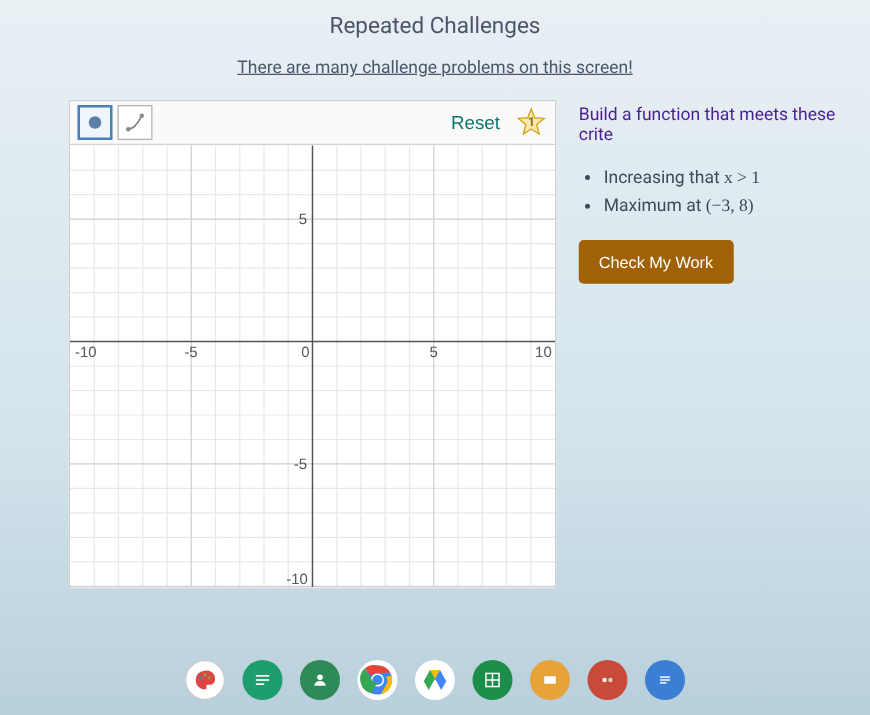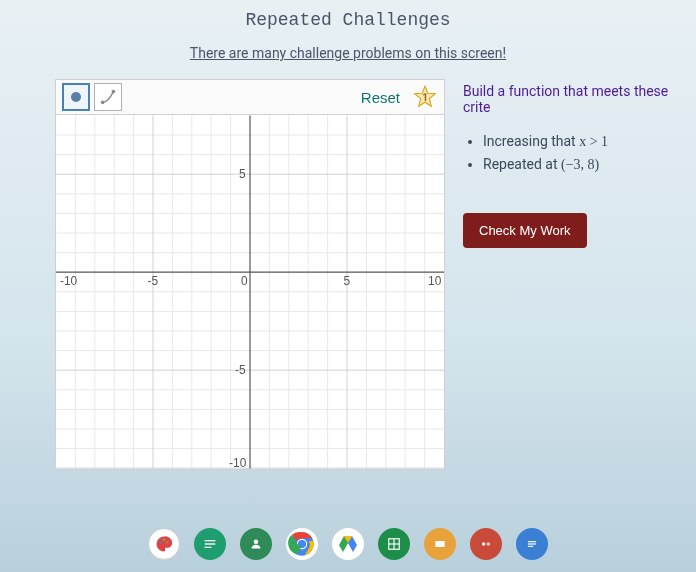--- a/index.html
+++ b/index.html
@@ -10,21 +10,20 @@
       font-family: -apple-system, BlinkMacSystemFont, "Segoe UI", Roboto, sans-serif;
       position: relative;
       overflow: hidden;
     }
     .page-title {
       text-align: center;
       font-size: 18px;
       color: #4a5568;
       padding-top: 10px;
       font-weight: 400;
-      font-family: Liberation Mono, monospace;
     }
     .page-subtitle {
       text-align: center;
       font-size: 14px;
       color: #4a5568;
       padding-top: 15px;
       text-decoration: underline;
     }
     .main-area {
       display: flex;
@@ -125,22 +124,22 @@
       list-style: disc;
       margin-left: 20px;
       font-size: 14px;
       color: #3a4a5a;
     }
     .criteria-list li {
       margin-bottom: 6px;
     }
     .math { font-family: 'Times New Roman', serif; }
     .check-btn {
-      margin-top: 34px;
-      background: #7f1d1d;
+      margin-top: 12px;
+      background: #a16207;
       color: #fff;
       border: none;
       padding: 10px 16px;
       font-size: 13px;
       border-radius: 4px;
       cursor: pointer;
     }
     .taskbar {
       position: absolute;
       bottom: 4px;
@@ -260,21 +259,21 @@
     </div>
   </div>
 
   <div class="criteria-panel">
     <div class="criteria-title">Build a function that meets these crite</div>
     <ul class="criteria-list">
       <li>
         <span>Increasing that </span><span class="math">x &gt; 1</span>
       </li>
       <li>
-        <span>Repeated at </span><span class="math">(−3, 8)</span>
+        <span>Maximum at </span><span class="math">(−3, 8)</span>
       </li>
     </ul>
     <button class="check-btn">Check My Work</button>
   </div>
 </div>
 
 <div class="taskbar">
   <div class="task-icon ti-palette">
     <svg width="20" height="20" viewBox="0 0 24 24">
         <path d="M12 3a9 9 0 100 18c1 0 1.5-.8 1.5-1.5 0-.5-.3-1-.3-1.5 0-.8.7-1.5 1.5-1.5h2a5 5 0 005-5 8 8 0 00-9.7-8.5z" fill="#d44"></path>

